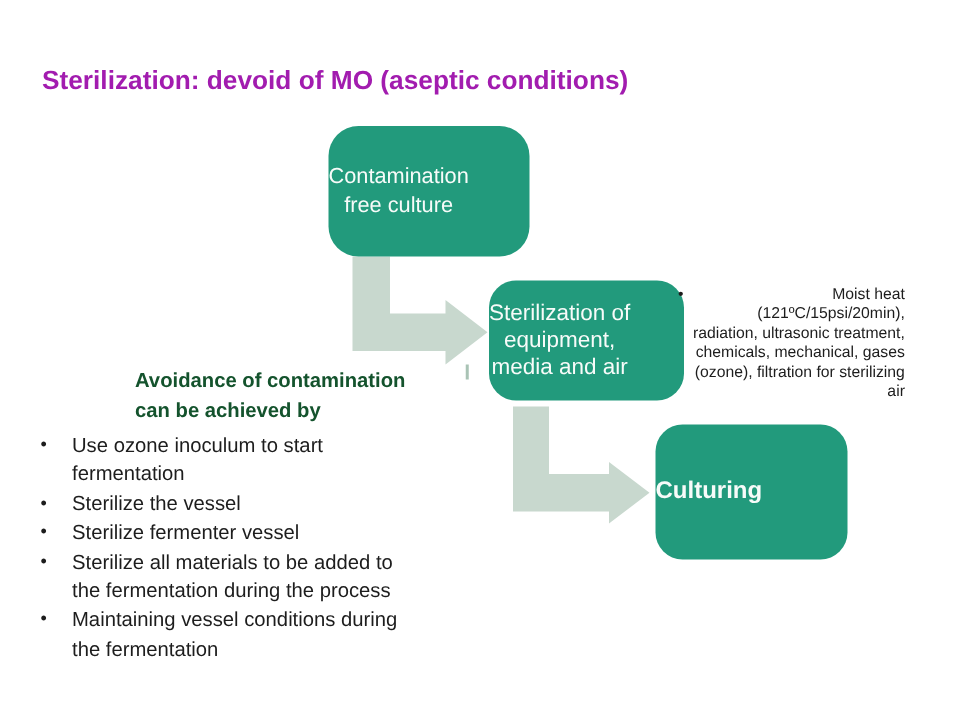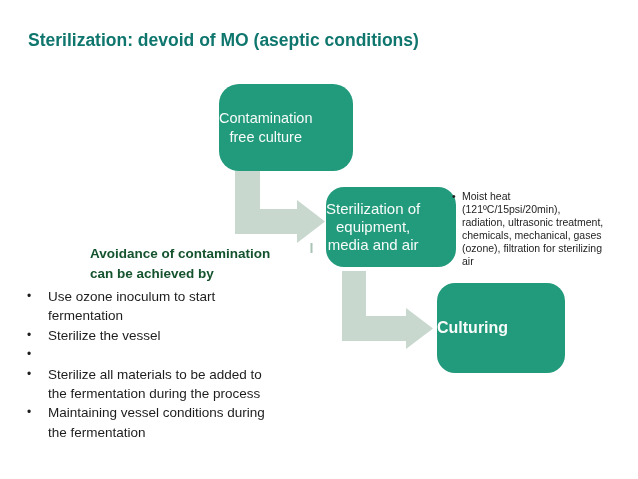--- a/index.html
+++ b/index.html
@@ -1,39 +1,39 @@
 <!DOCTYPE html>
 <html><head>
 <meta charset="utf-8">
 <style>
   html,body{margin:0;padding:0;background:#fff;}
   .slide{
     position:relative;width:638px;height:479px;background:#ffffff;
     font-family:"Liberation Sans",sans-serif;overflow:hidden;
   }
   .title{
-    position:absolute;left:28px;top:30px;margin:0;
-    font-size:17.5px;font-weight:bold;color:#0f766e;letter-spacing:0;text-align:right;
+    position:absolute;left:28px;top:43px;margin:0;
+    font-size:17.5px;font-weight:bold;color:#a21caf;letter-spacing:0;text-align:right;
   }
   .arrows{position:absolute;left:0;top:0;width:638px;height:479px;}
   .gbox{
     position:absolute;background:#229a7c;border-radius:20px;
     display:flex;align-items:center;
     color:#f7fbf9;text-align:center;
   }
   .gbox span{white-space:pre-line;}
   .box1{left:219px;top:84px;width:134px;height:87px;font-size:14.5px;line-height:1.28;}
   .box2{left:326px;top:187px;width:130px;height:80px;font-size:15px;line-height:1.22;border-radius:18px;}
   .box3{left:437px;top:283px;width:128px;height:90px;font-size:16px;font-weight:bold;border-radius:18px;}
   .note{
     position:absolute;left:452px;top:190px;width:184px;
     display:flex;color:#1d1d1d;font-size:10.5px;line-height:13px;
   }
   .note .nb{width:10px;flex:0 0 10px;}
-  .note .nt{white-space:pre-line;}
+  .note .nt{white-space:pre-line;text-align:right;}
   .avoid{
     position:absolute;left:90px;top:244px;
     font-size:13.5px;font-weight:bold;color:#14532d;line-height:20px;white-space:pre-line;
   }
   .blist{
     position:absolute;left:27px;top:287px;width:310px;color:#1d1d1d;
     font-size:13.5px;line-height:19.4px;
   }
   .bitem{display:flex;}
   .bitem .bm{width:21px;flex:0 0 21px;font-size:12px;line-height:19.4px;}
@@ -85,20 +85,21 @@
       <span class="bm">•</span>
       <span class="bt">Use ozone inoculum to start
 fermentation</span>
     </div>
     <div class="bitem">
       <span class="bm">•</span>
       <span class="bt">Sterilize the vessel</span>
     </div>
     <div class="bitem">
       <span class="bm">•</span>
+      <span class="bt">Sterilize fermenter vessel</span>
     </div>
     <div class="bitem">
       <span class="bm">•</span>
       <span class="bt">Sterilize all materials to be added to
 the fermentation during the process</span>
     </div>
     <div class="bitem">
       <span class="bm">•</span>
       <span class="bt">Maintaining vessel conditions during
 the fermentation</span>

